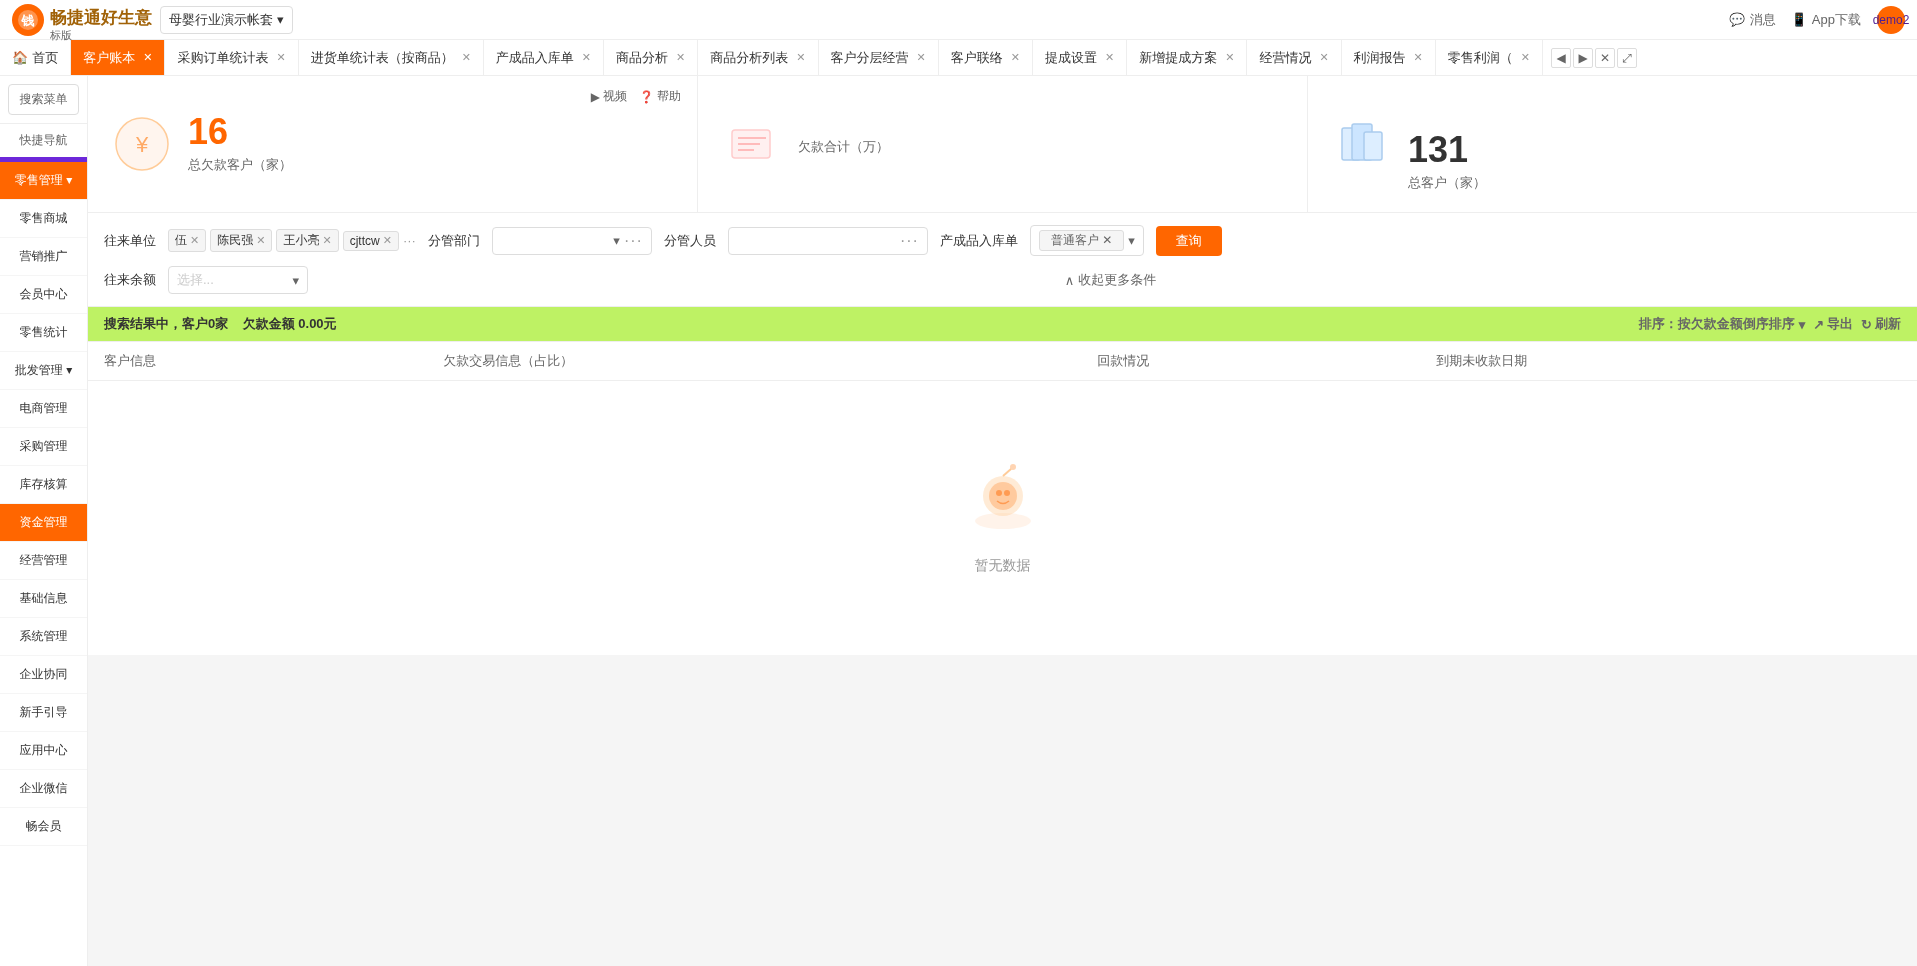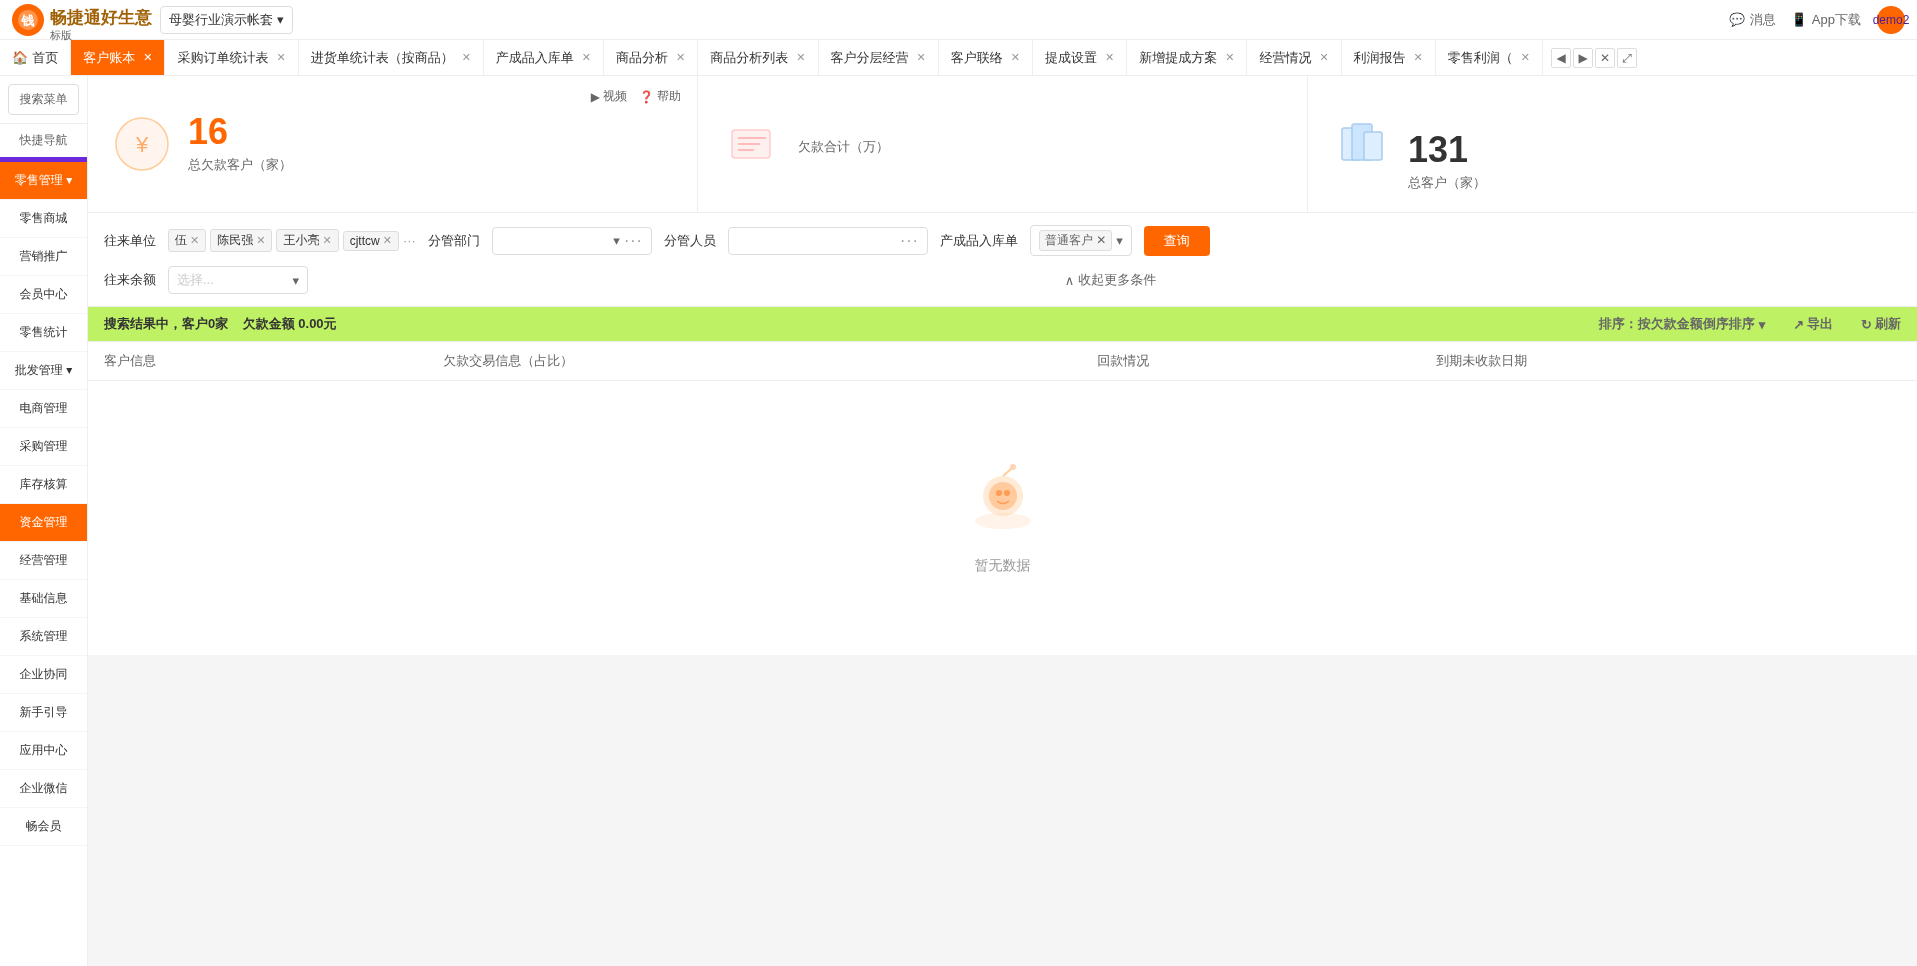--- a/index.html
+++ b/index.html
@@ -193,21 +193,21 @@
       padding: 8px 16px;
       display: flex;
       align-items: center;
       justify-content: space-between;
       border-bottom: 1px solid #eee;
       font-size: 13px;
       font-weight: bold;
     }
     .results-info { color: #666; }
     .results-info span { color: #333; }
-    .results-actions { display: flex; align-items: center; gap: 28px; }
+    .results-actions { display: flex; align-items: center; gap: 8px; }
     .sort-select { display: flex; align-items: center; gap: 4px; color: #666; cursor: pointer; font-size: 13px; }
     .action-btn { display: flex; align-items: center; gap: 3px; color: #666; cursor: pointer; font-size: 13px; }
 
     
     .data-table {
       width: 100%;
       border-collapse: collapse;
       background: #fff;
     }
     .data-table th {
@@ -495,21 +495,21 @@
       </div>
 
       <span class="filter-label">分管人员</span>
       <div class="filter-select filter-select-wide">
         <span style="flex:1;color:#ccc;"></span>
         <span class="filter-dots">···</span>
       </div>
 
       <span class="filter-label">产成品入库单</span>
       <div class="filter-type-select">
-        <span style="background:#f5f5f5;border:1px solid #ddd;border-radius:3px;padding:1px 5px;font-size:12px;">
+        <span style="background:#f5f5f5;border:1px solid #ddd;border-radius:3px;padding:1px 11px;font-size:12px;">
           <span>普通客户</span>
           <span class="tag-x">✕</span>
         </span>
         <span>▾</span>
       </div>
 
       <button class="search-btn">查询</button>
     </div>
     <div class="filter-row">
       <span class="filter-label">往来余额</span>

